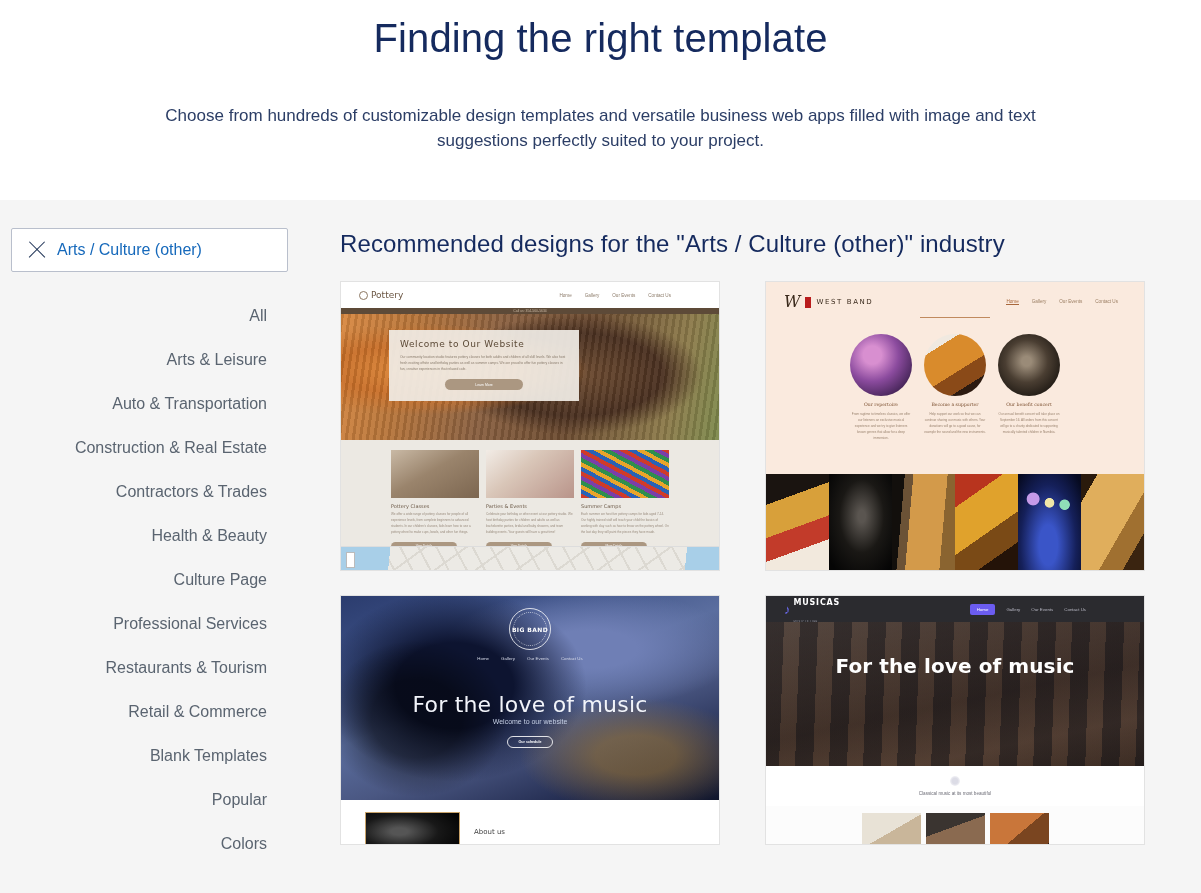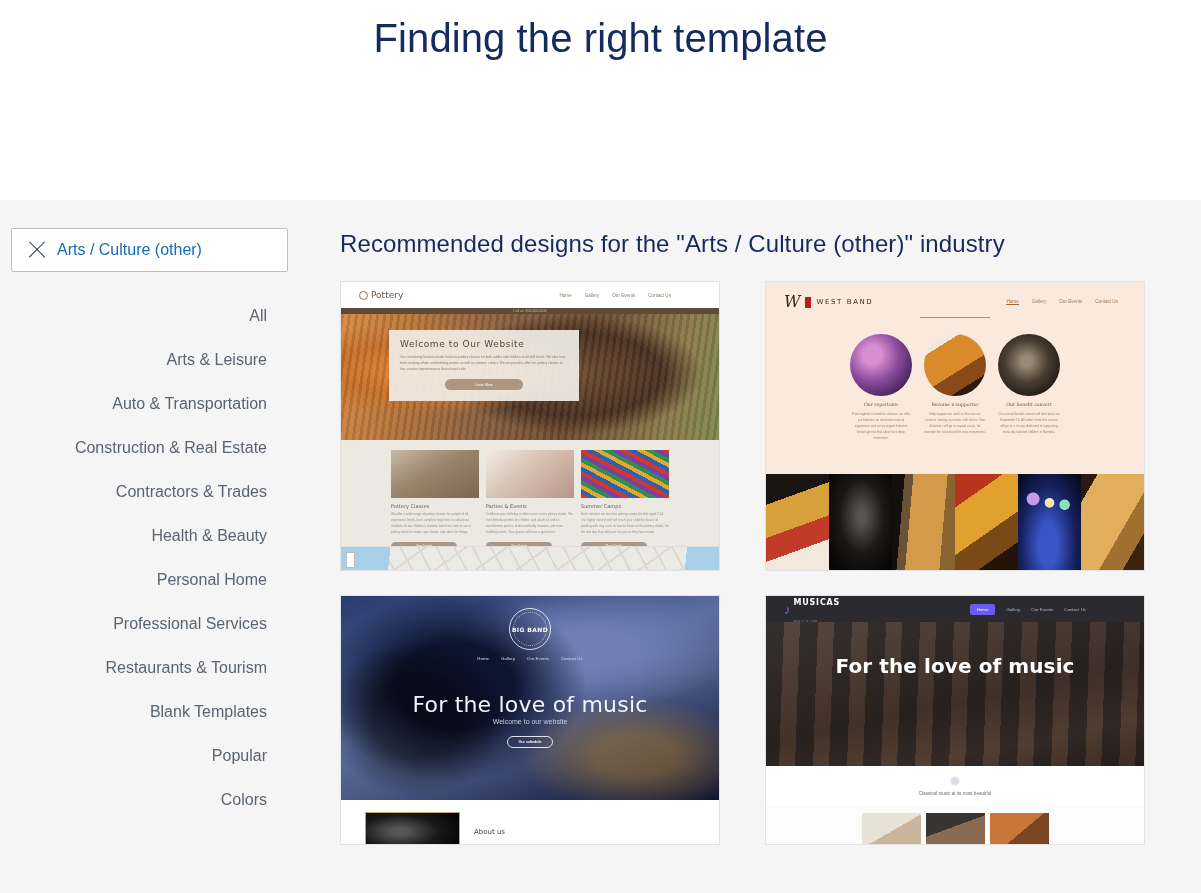--- a/index.html
+++ b/index.html
@@ -211,41 +211,43 @@
   .t4-g { width:59px; height:70px; }
   .t4-g1 { background:linear-gradient(150deg,#e8e2d6 0 34%,#c9b69a 34% 62%,#6a5540 62%); }
   .t4-g2 { background:linear-gradient(160deg,#3a3430 0 26%,#8a6a50 26% 58%,#d8c4ac 58%); }
   .t4-g3 { background:linear-gradient(140deg,#c9763a 0 38%,#7a4520 38% 66%,#2a1810 66%); }
 </style>
 </head>
 <body>
 
 <div class="page-header">
   <h1 class="page-title">Finding the right template</h1>
+  <p class="page-subtitle">Choose from hundreds of customizable design templates and versatile business web apps filled with image and text suggestions perfectly suited to your project.</p>
 </div>
 
 <div class="content-area">
 
   <aside class="sidebar">
 
     <div class="filter-chip">
       <span class="chip-x"></span>
       <span class="chip-label">Arts / Culture (other)</span>
     </div>
 
     <nav class="cat-list">
       <div class="cat-item">All</div>
       <div class="cat-item">Arts &amp; Leisure</div>
       <div class="cat-item">Auto &amp; Transportation</div>
       <div class="cat-item">Construction &amp; Real Estate</div>
       <div class="cat-item">Contractors &amp; Trades</div>
       <div class="cat-item">Health &amp; Beauty</div>
-      <div class="cat-item">Personal Home</div>
+      <div class="cat-item">Culture Page</div>
       <div class="cat-item">Professional Services</div>
       <div class="cat-item">Restaurants &amp; Tourism</div>
+      <div class="cat-item">Retail &amp; Commerce</div>
       <div class="cat-item">Blank Templates</div>
       <div class="cat-item">Popular</div>
       <div class="cat-item">Colors</div>
     </nav>
   </aside>
 
   <main class="main">
     <h2 class="main-title">Recommended designs for the "Arts / Culture (other)" industry</h2>
 
     <div class="grid">

